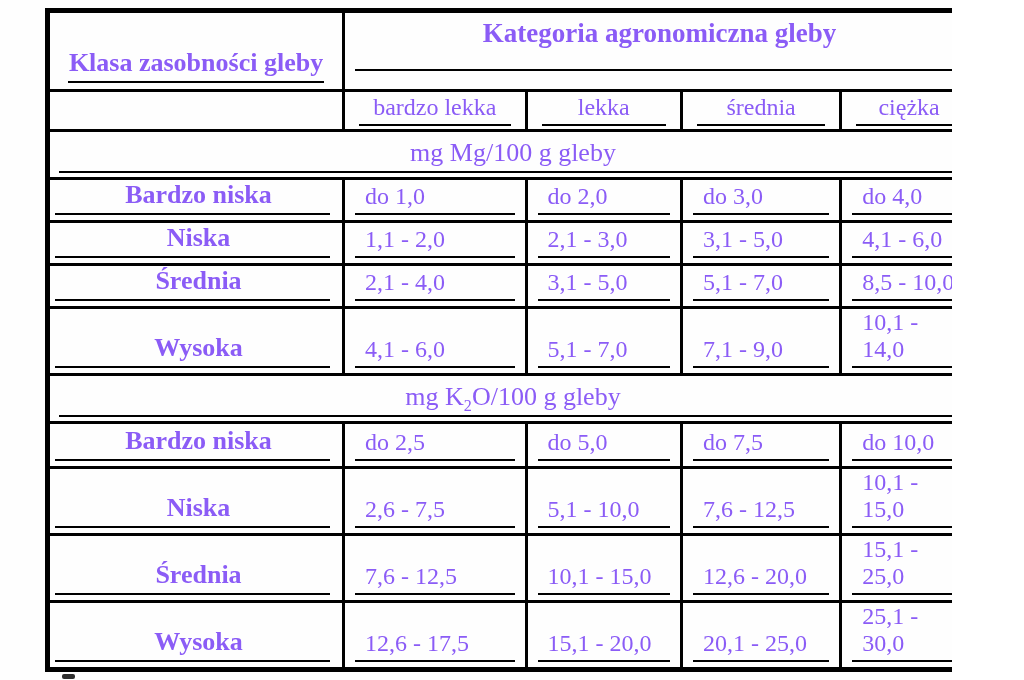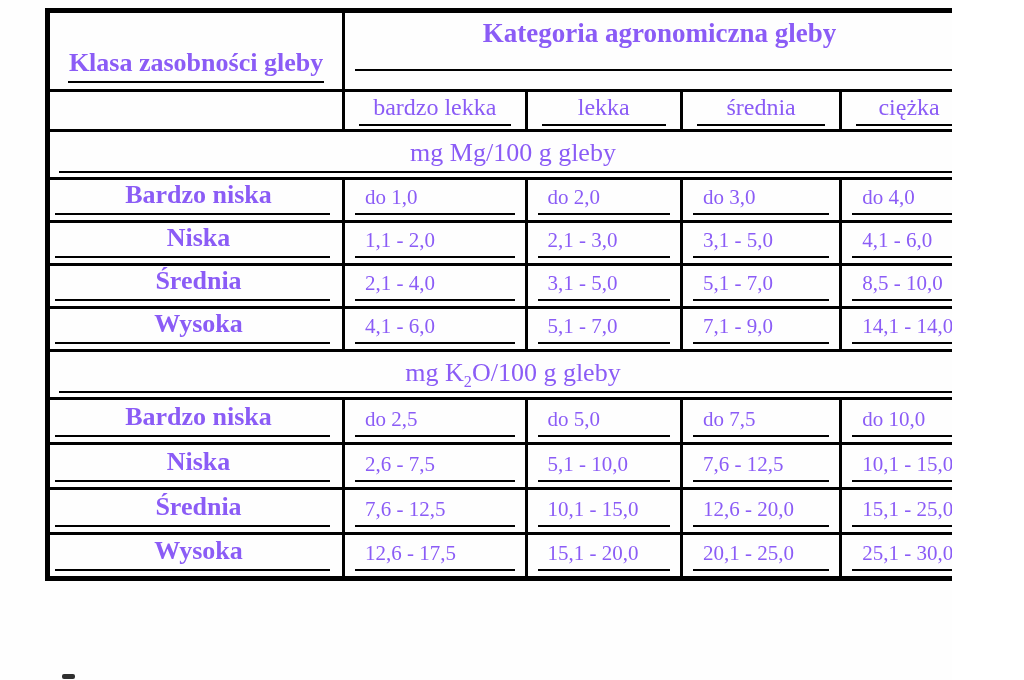--- a/index.html
+++ b/index.html
@@ -82,21 +82,21 @@
   }
   .sec-cell sub {
     font-size: 62%;
     line-height: 0;
   }
   .label-cell .u {
     font-weight: bold;
     font-size: 26px;
   }
   .value-cell .u {
-    font-size: 21px;
+    font-size: 24px;
     padding-left: 10px;
     margin-left: 10px;
     margin-right: 10px;
   }
   
   .artifact {
     position: absolute;
     left: 62px;
     top: 674px;
     width: 13px;
@@ -209,21 +209,21 @@
           <td class="value-cell">
               <div class="u">4,1 - 6,0</div>
             </td>
           <td class="value-cell">
               <div class="u">5,1 - 7,0</div>
             </td>
           <td class="value-cell">
               <div class="u">7,1 - 9,0</div>
             </td>
           <td class="value-cell">
-              <div class="u">14,1 - 14,0</div>
+              <div class="u">10,1 - 14,0</div>
             </td>
         </tr>
 
         <tr class="r-sec">
           <td class="sec-cell" colspan="5">
             <div class="u center"><span>mg K</span><sub>2</sub><span>O/100 g gleby</span></div>
           </td>
         </tr>
 
         <tr class="r-k">

